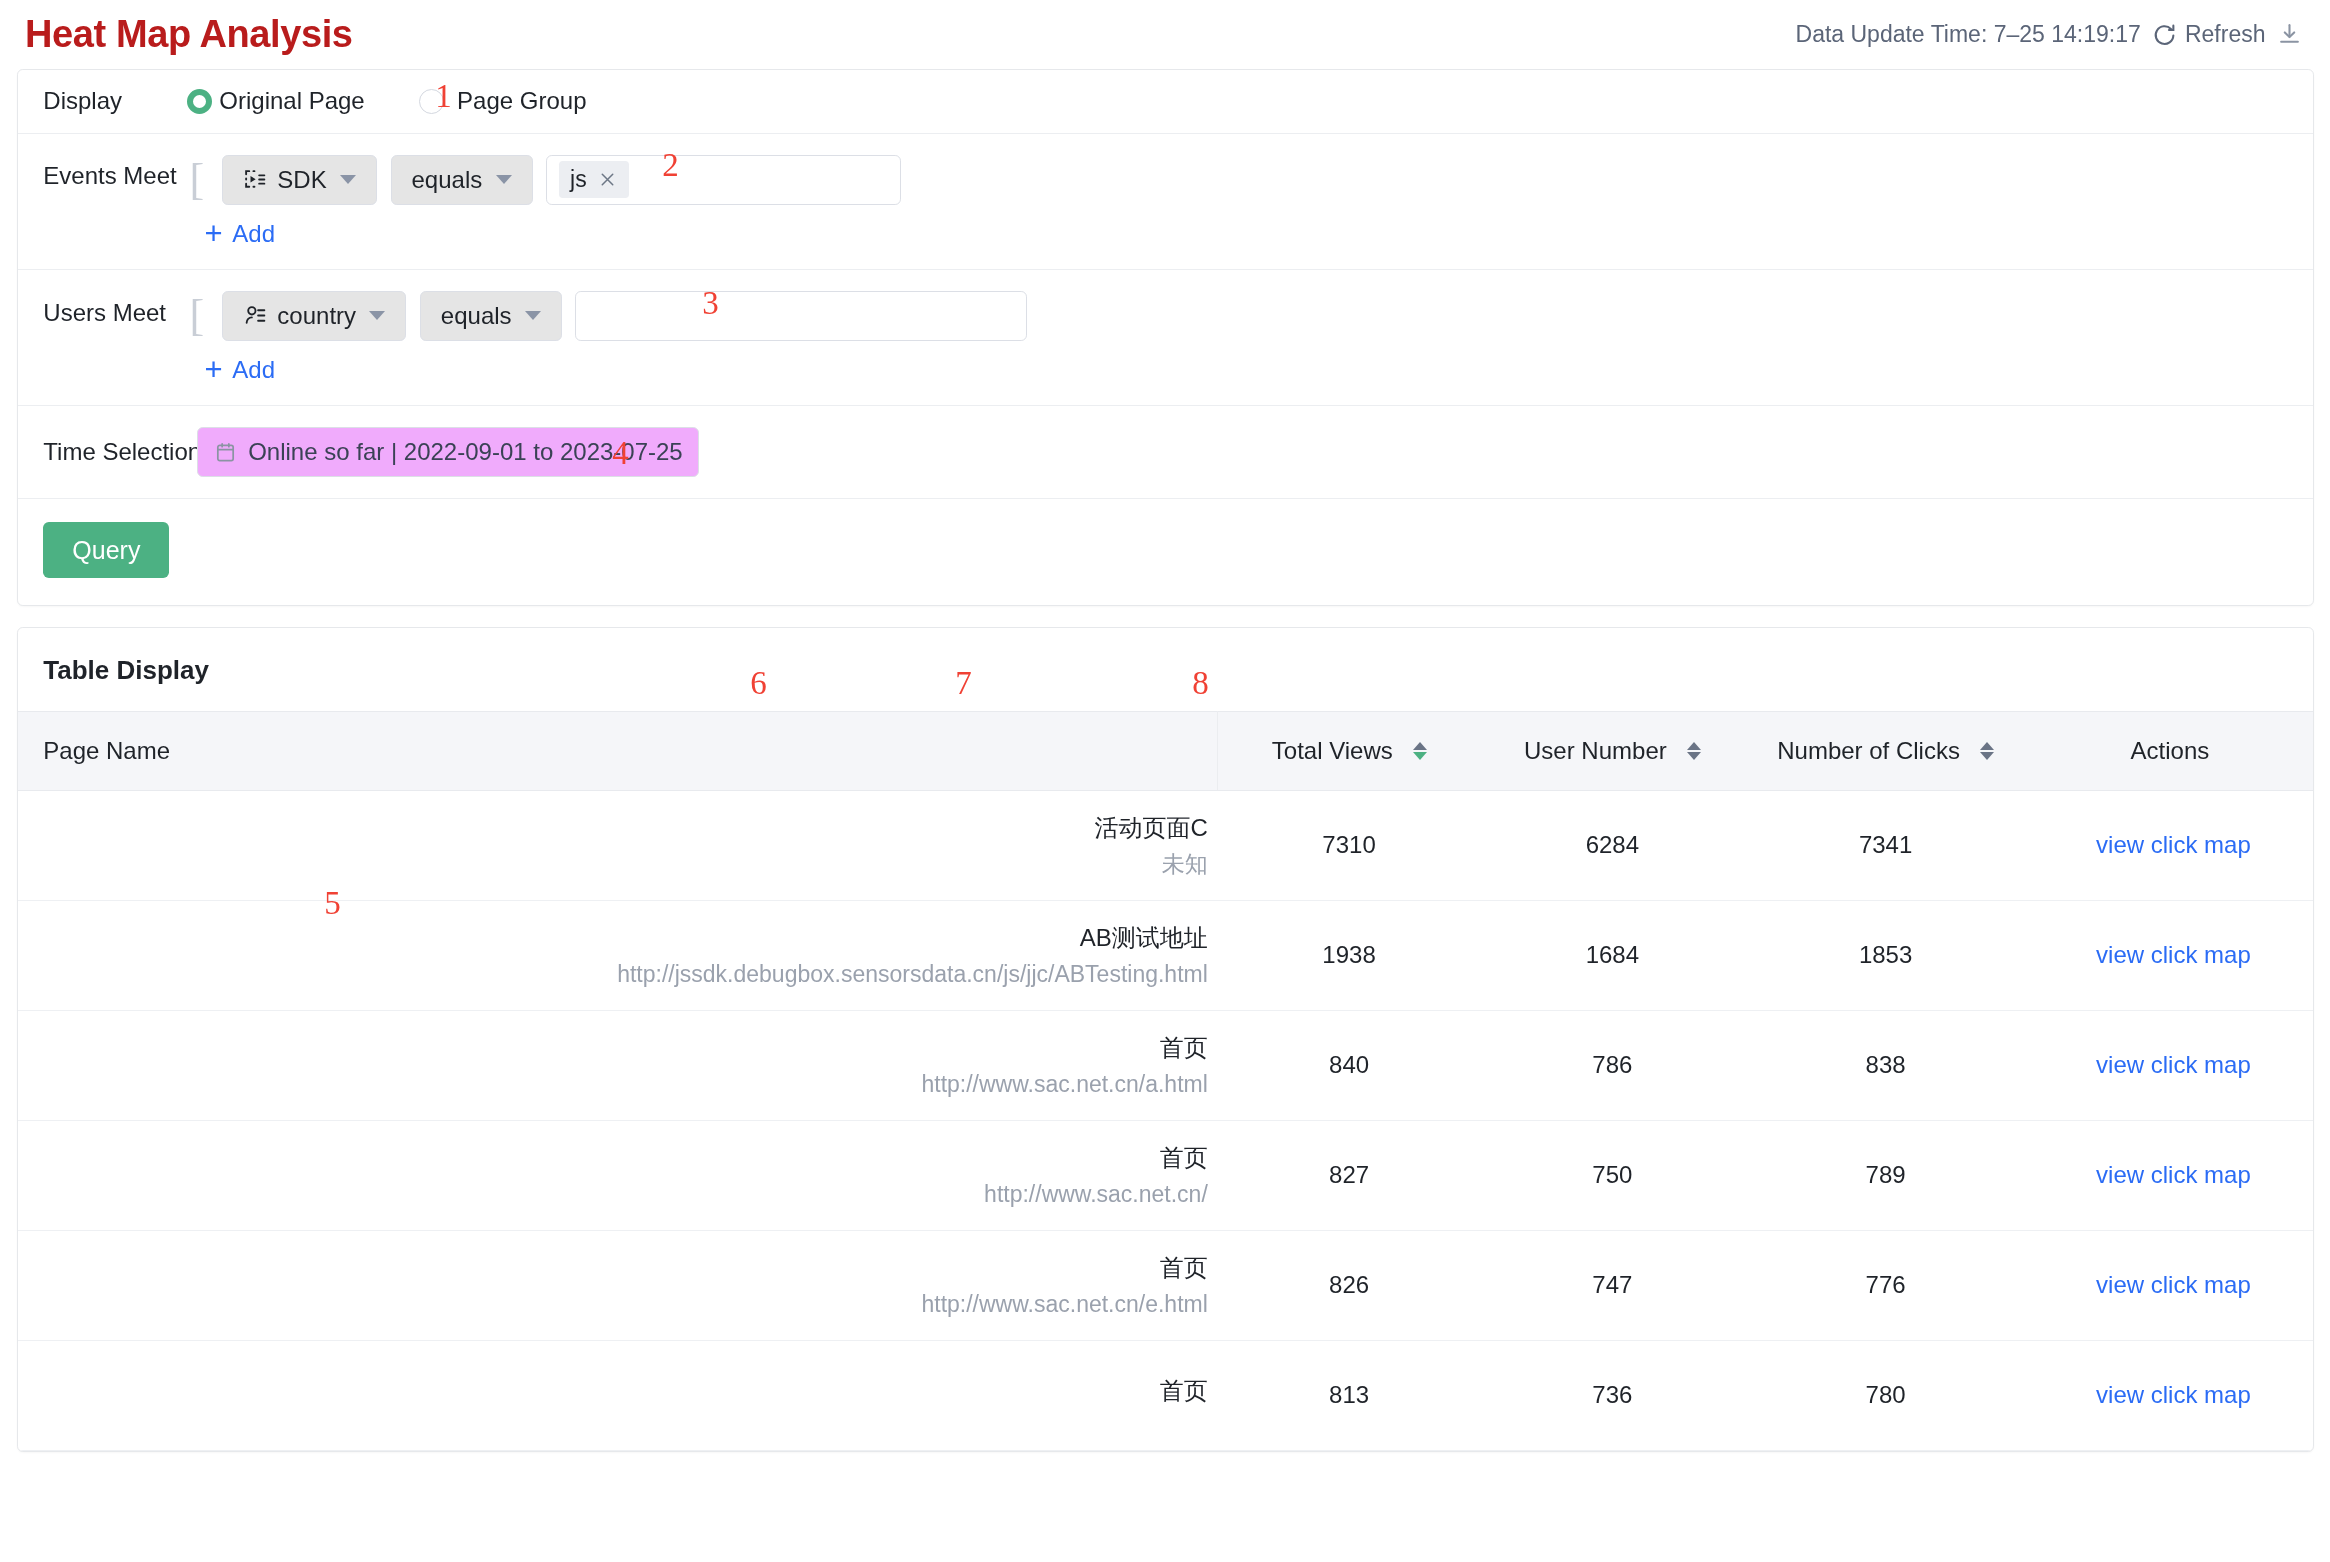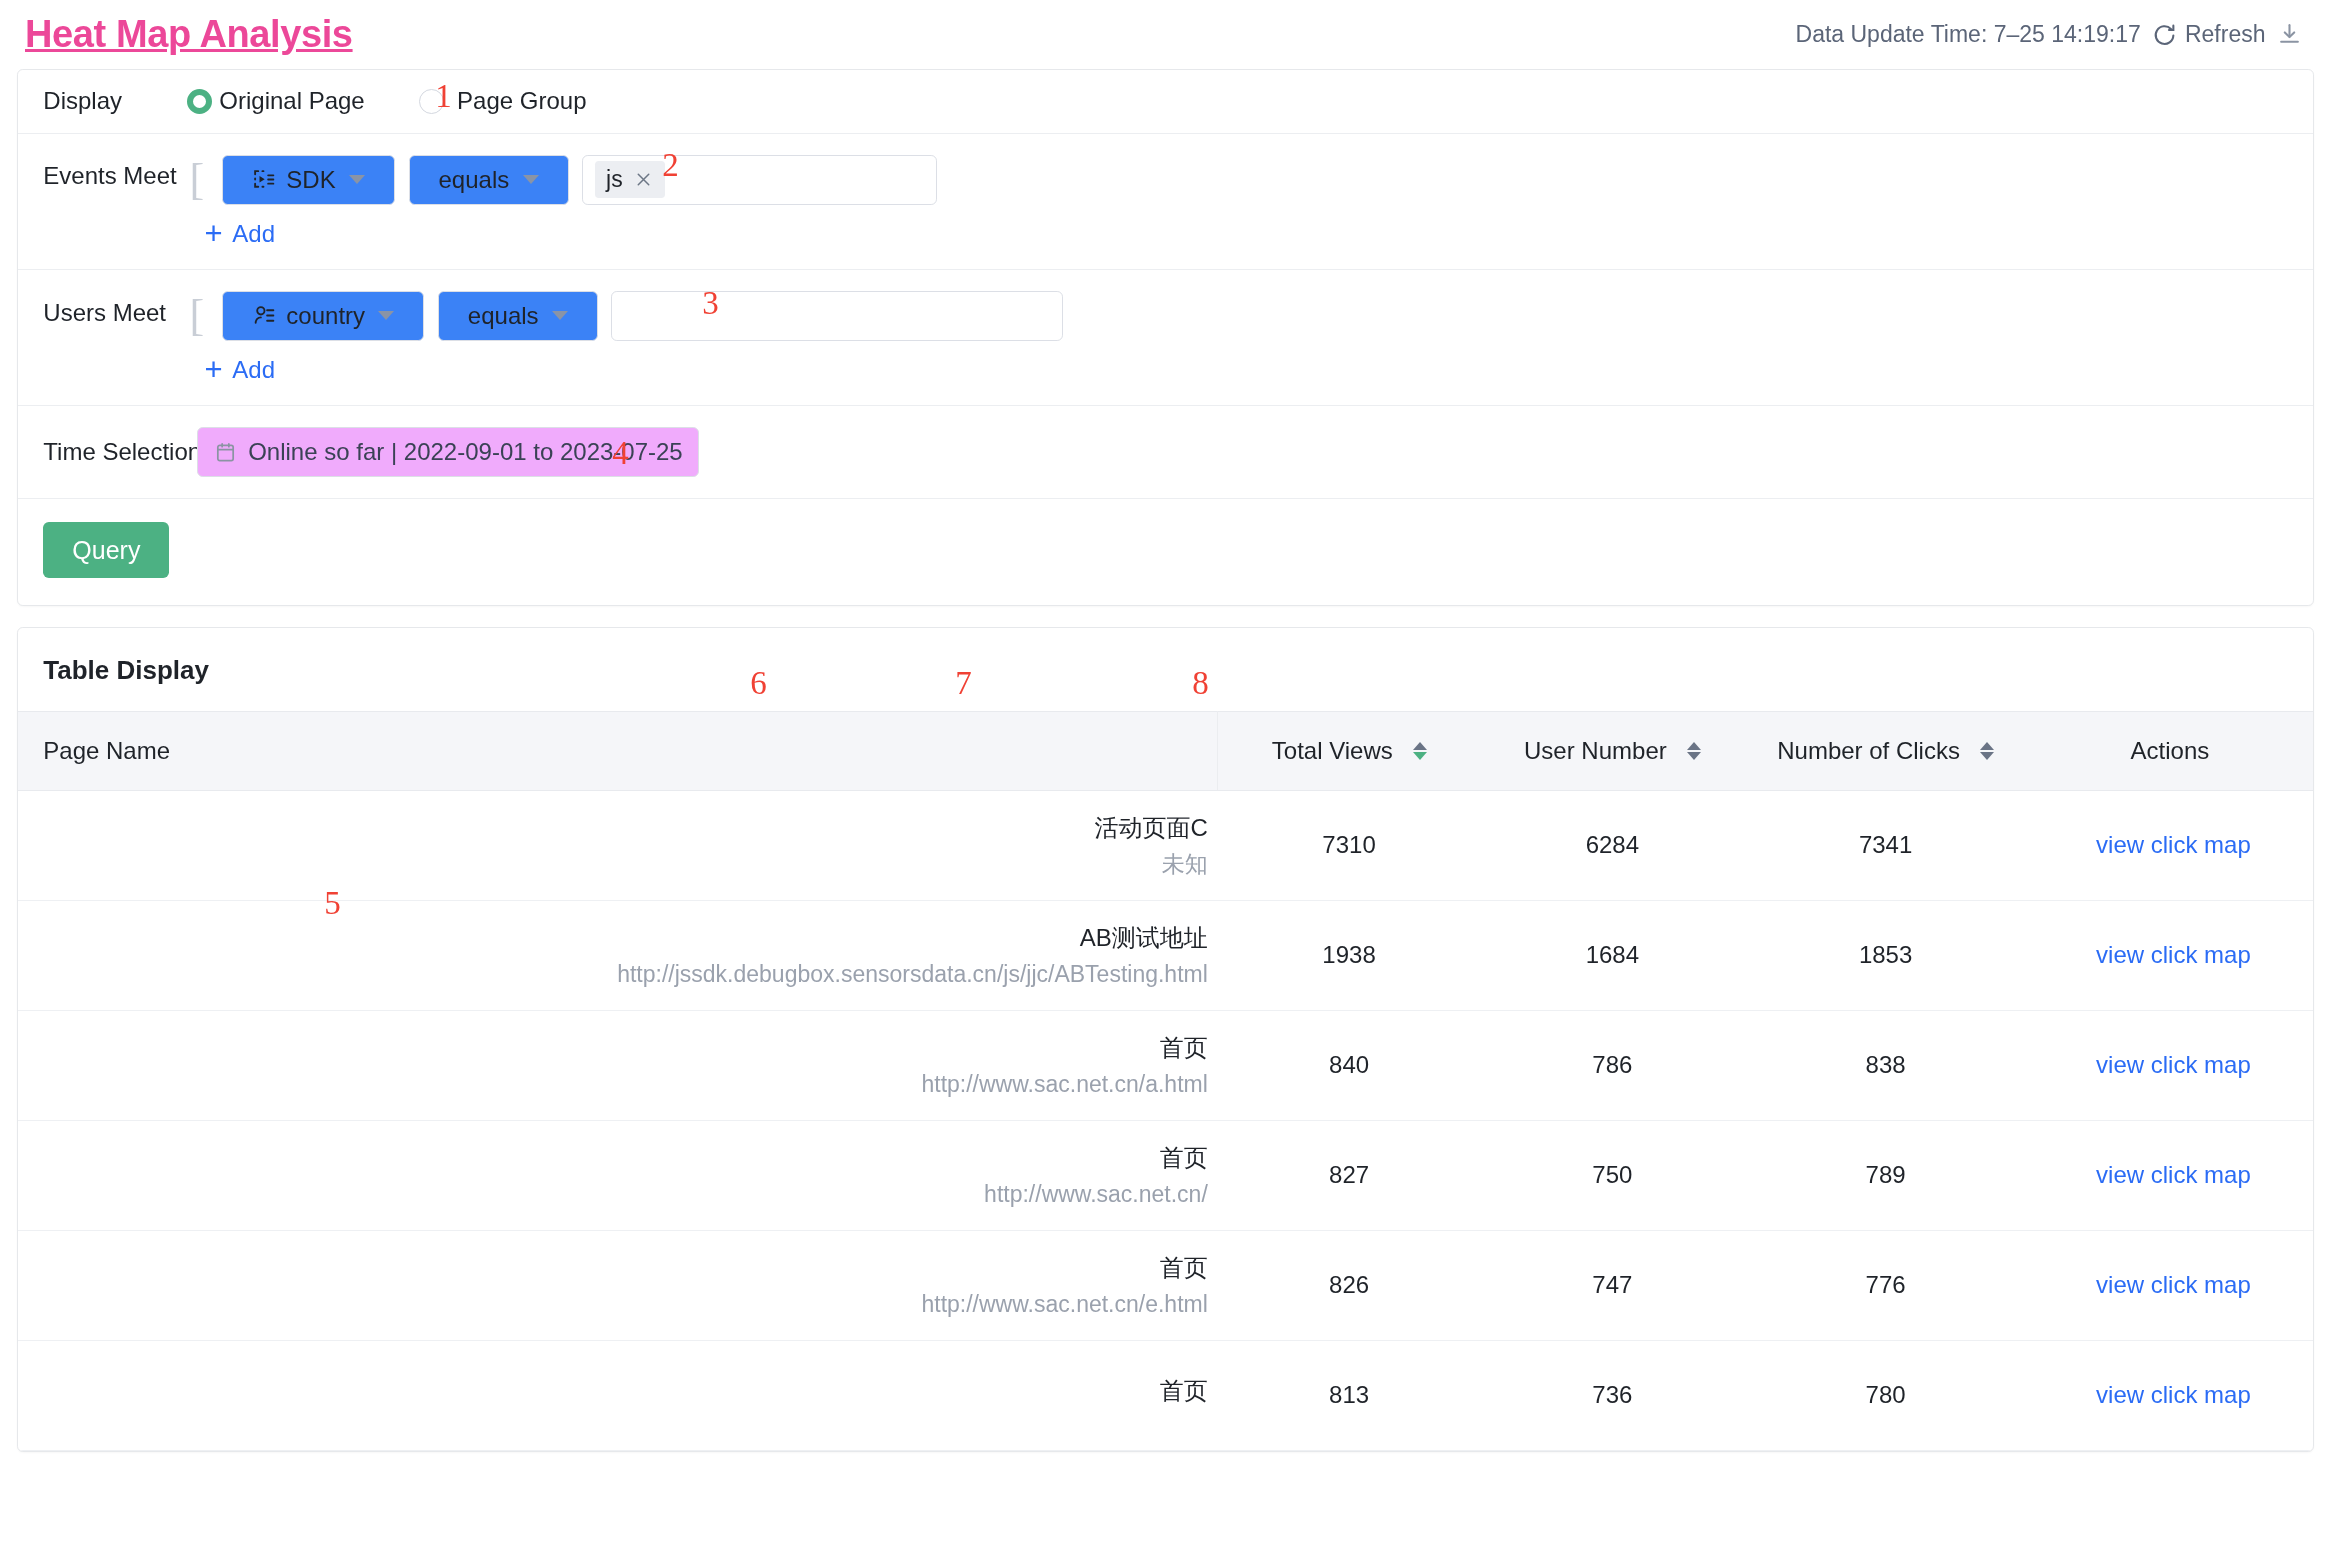--- a/index.html
+++ b/index.html
@@ -10,21 +10,21 @@
     color: #1f2329;
     overflow: hidden;
   }
   .page { width: 2331px; height: 1562px; position: relative; background: #ffffff; }
 
   
   .app-header {
     height: 69px; display: flex; align-items: center;
     padding: 0 29px 0 25px; background: #ffffff;
   }
-  .app-title { font-size: 38px; font-weight: bold; color: #ec4899; letter-spacing: -0.4px; text-decoration: underline; }
+  .app-title { font-size: 38px; font-weight: bold; color: #b91c1c; letter-spacing: -0.4px; }
   .header-right {
     margin-left: auto; display: flex; align-items: center; gap: 11.5px;
     font-size: 23px; color: #5b6578;
   }
   .header-right .upd { white-space: nowrap; margin-left: 26px; }
   .refresh-wrap { display: flex; align-items: center; gap: 7.7px; cursor: pointer; }
   .icon-svg { display: block; }
 
   
   .filter-card {
@@ -49,22 +49,22 @@
 
   .bracket {
     color: #c9ced6; font-size: 44px; line-height: 29px;
     font-weight: 300; width: 15.4px; text-align: center;
     font-family: "Liberation Serif", serif;
     margin-right: 3.8px; margin-left: 1.9px; user-select: none;
   }
 
   .select-box {
     display: inline-flex; align-items: center; gap: 9.6px;
-    height: 50px; padding: 0 29px;
-    border: 1px solid #dcdfe6; border-radius: 5.8px; background: #3b82f6;
+    height: 50px; padding: 0 20px;
+    border: 1px solid #dcdfe6; border-radius: 5.8px; background: #e5e5e5;
     font-size: 24px; color: #1f2329; cursor: pointer; white-space: nowrap;
   }
   .caret { width: 0; height: 0; border-left: 8.6px solid transparent;
            border-right: 8.6px solid transparent; border-top: 9.6px solid #8a94a6;
            margin-left: 3.8px; }
 
   .value-input {
     height: 50px; width: 355px; border: 1px solid #dcdfe6; border-radius: 5.8px;
     background: #fff; display: flex; align-items: center; padding: 0 11.5px; gap: 7.7px;
     font-size: 24px; color: #1f2329;

